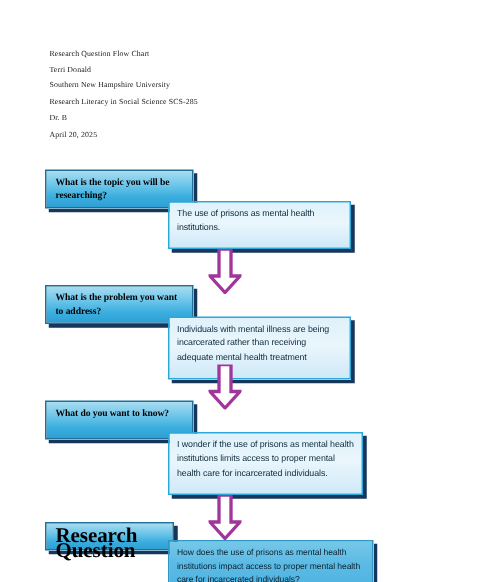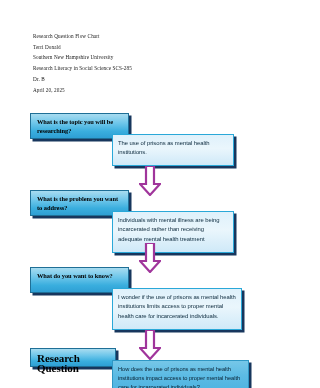--- a/index.html
+++ b/index.html
@@ -91,21 +91,21 @@
     border: 0.7px solid #2f97c4;
   }
   .abox.final .atext {
     color: #0a2233;
     font-size: 5.7px;
     line-height: 9.2px;
   }
 
   
   .rqbox .qtext {
-    font-size: 11px;
+    font-size: 14px;
     line-height: 10px;
   }
 
   
   .arrow {
     position: absolute;
     width: 22px;
     height: 30px;
   }
   .arrow svg { display: block; width: 100%; height: 100%; }

